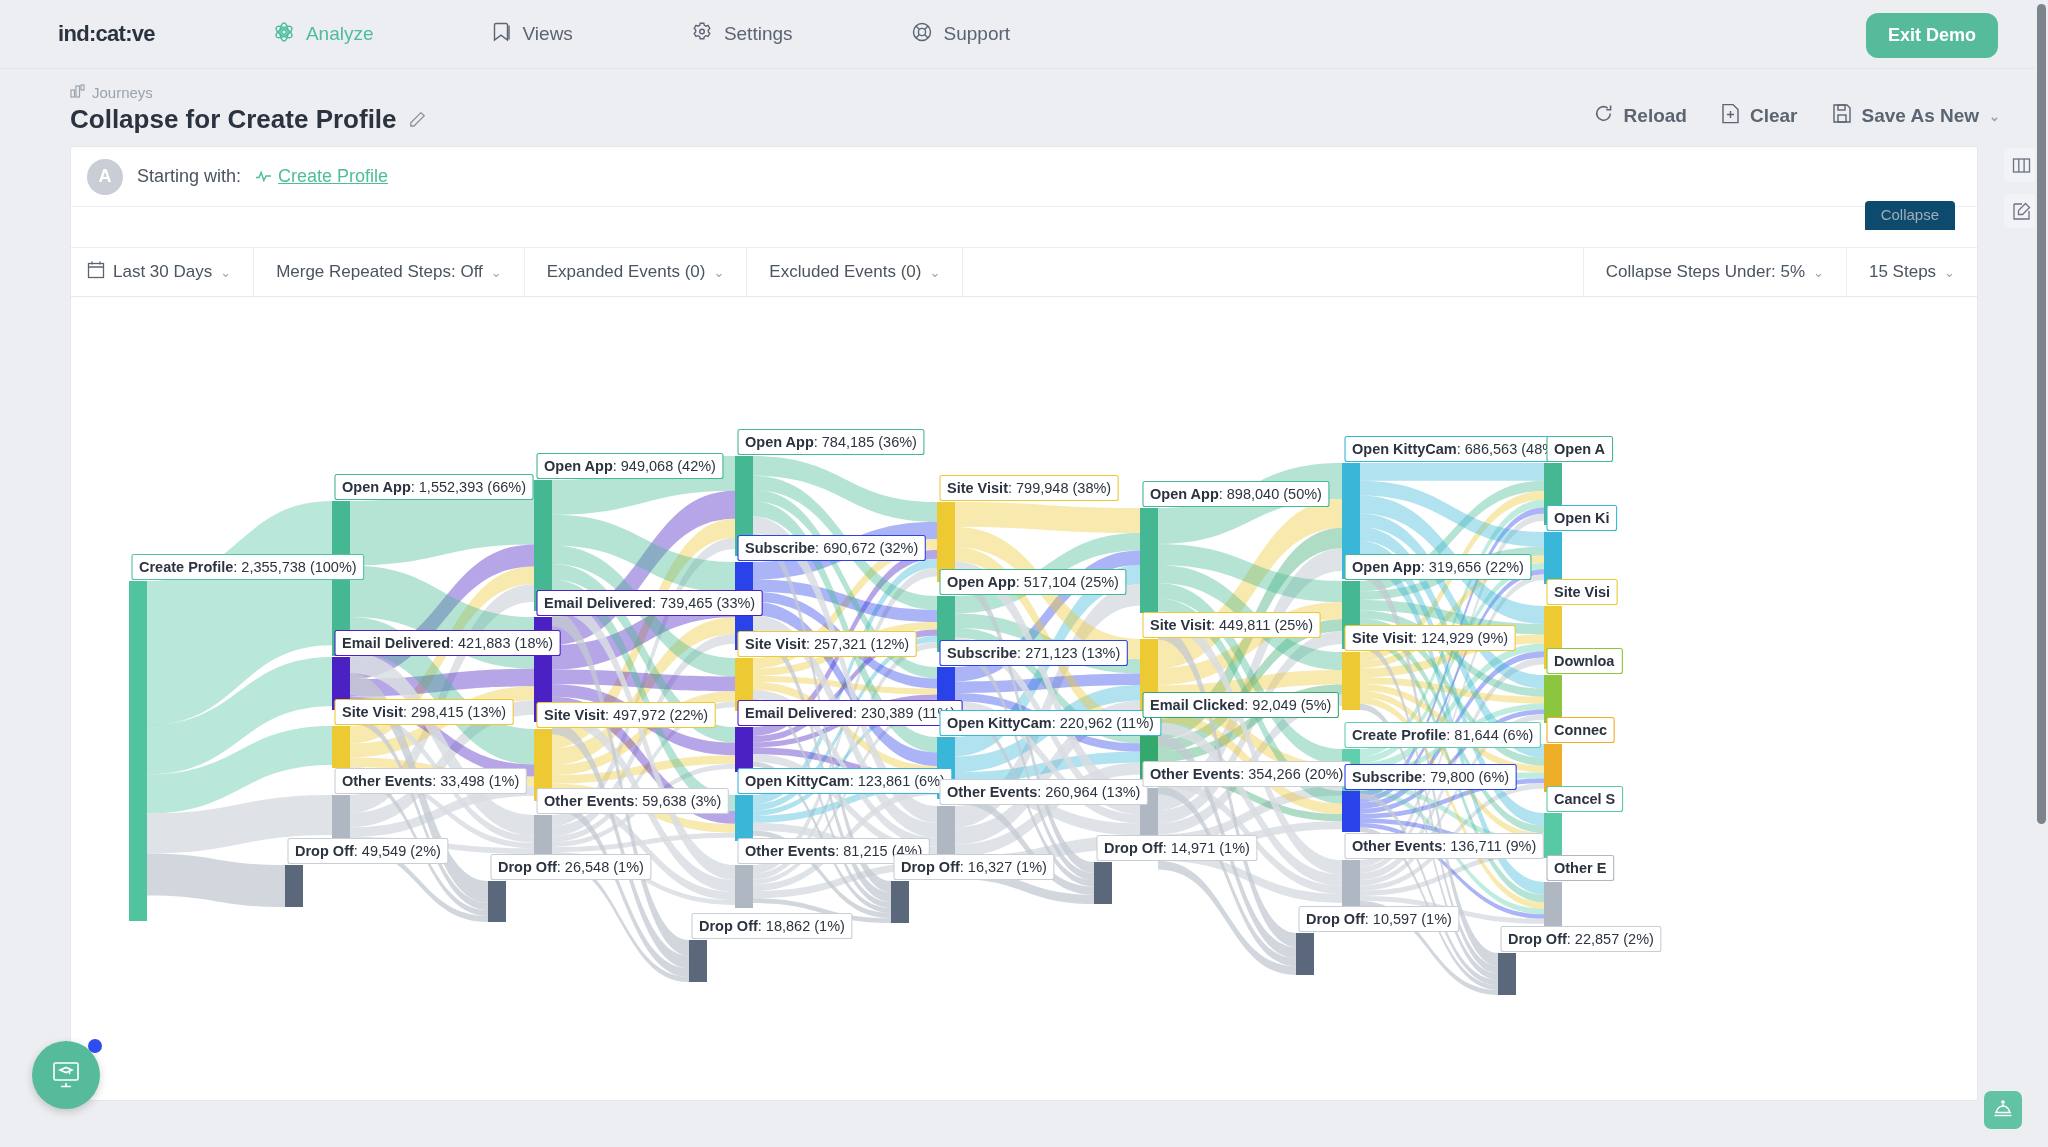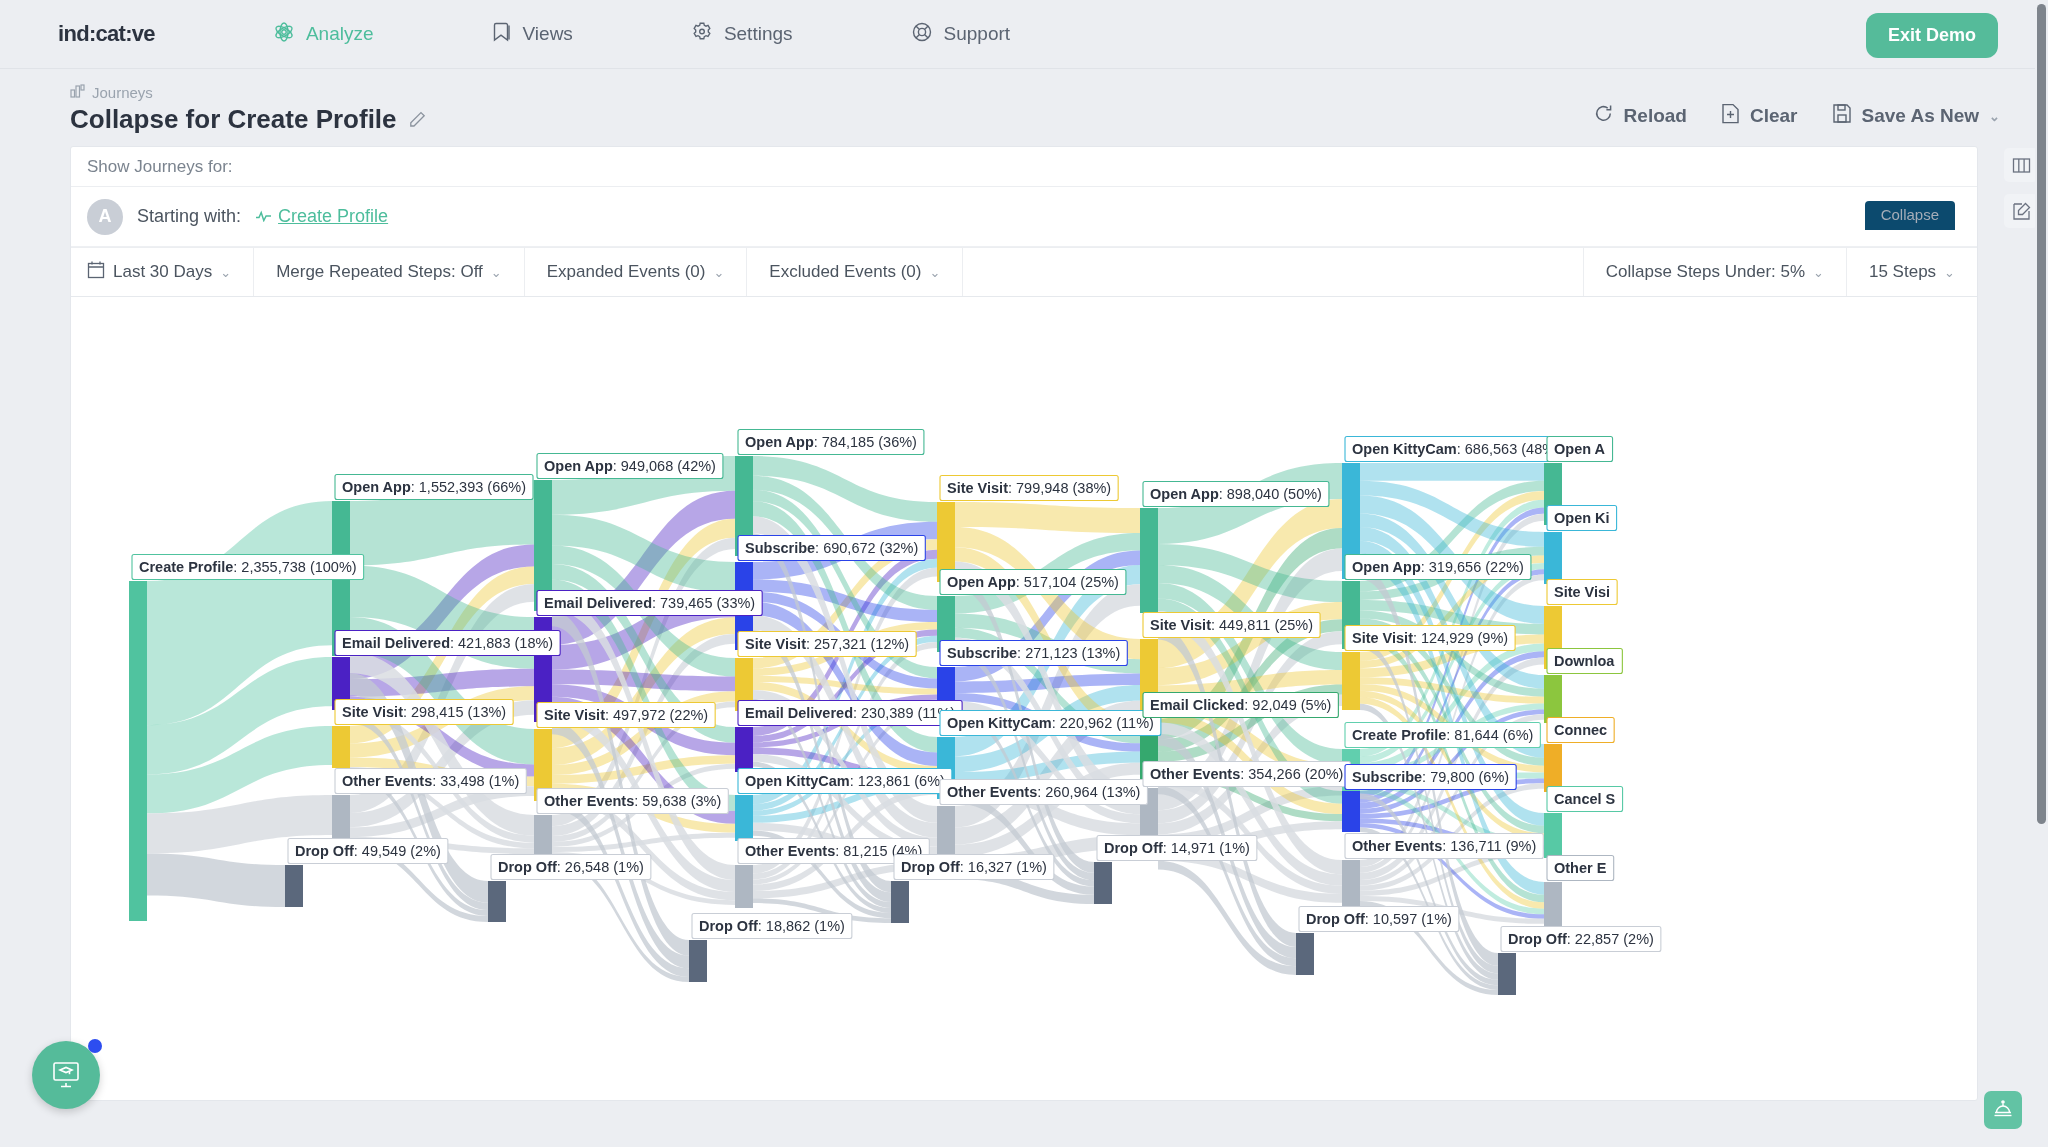--- a/index.html
+++ b/index.html
@@ -255,21 +255,20 @@
             <rect x="6" y="12" width="8" height="7"></rect>
         </svg>
       </span>
       <span>Save As New</span>
       <span class="chev">⌄</span>
     </div>
   </div>
 </div>
 
 <div class="card">
-  <div class="showfor">Show Journeys for:</div>
 
   <div class="startingwith">
     <div class="avatar">A</div>
     <span class="sw-label">Starting with:</span>
     <span class="sw-event">
       <span>
         <svg width="17" height="13" viewBox="0 0 17 13" fill="none" stroke="#4dbd9c" stroke-width="1.5">
           <path d="M1 8.5h3l2.2-5 2.6 8 2.3-4.5h4.9"></path>
         </svg>
       </span>

